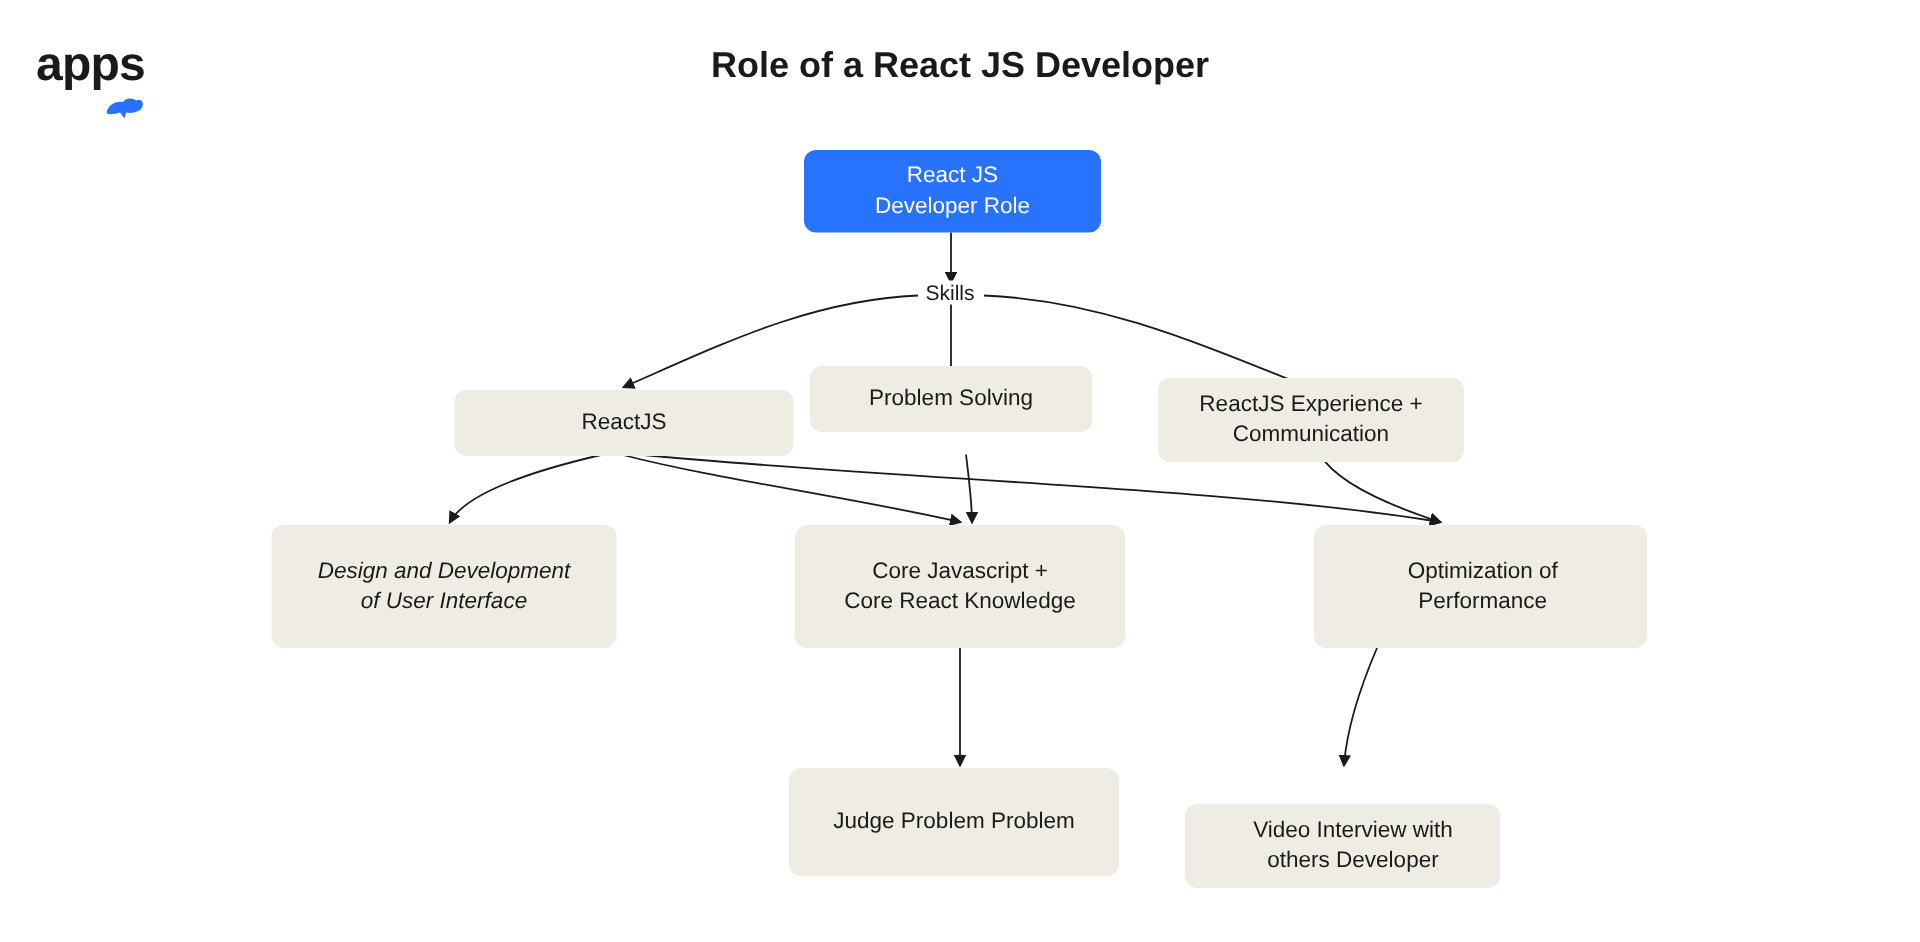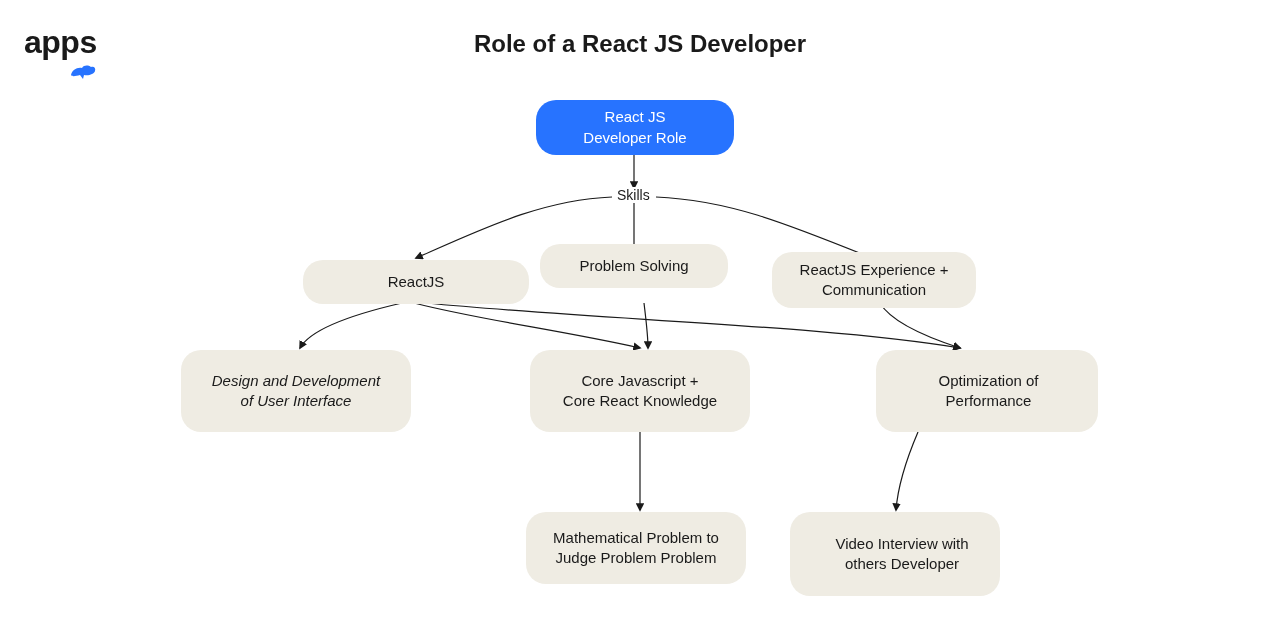--- a/index.html
+++ b/index.html
@@ -39,21 +39,21 @@
     font-size: 24px;
     font-weight: 600;
     color: #1a1a1a;
   }
   .node {
     position: absolute;
     display: flex;
     align-items: center;
     justify-content: center;
     text-align: center;
-    border-radius: 20px;
+    border-radius: 8px;
     font-size: 15px;
     line-height: 1.35;
     color: #1a1a1a;
     padding: 10px 18px;
   }
   .node.root {
     background: #2773ff;
     color: #ffffff;
     font-weight: 500;
   }
@@ -153,22 +153,21 @@
 </div>
 <div class="node box" style="left:876px; top:350px; width:222px; height:82px;padding-left:21px;">
   <div>
     <div>Optimization of</div>
     <div>Performance</div>
   </div>
 </div>
 
 <div class="node box" style="left:526px; top:512px; width:220px; height:72px;">
   <div>
-    <div>Mathematical Problem to</div>
     <div>Judge Problem Problem</div>
   </div>
 </div>
-<div class="node box" style="left:790px; top:512px; width:210px; height:84px;padding-left:32px;">
+<div class="node box" style="left:790px; top:536px; width:210px; height:56px;padding-left:32px;">
   <div>
     <div>Video Interview with</div>
     <div>others Developer</div>
   </div>
 </div>
 
 </body></html>

